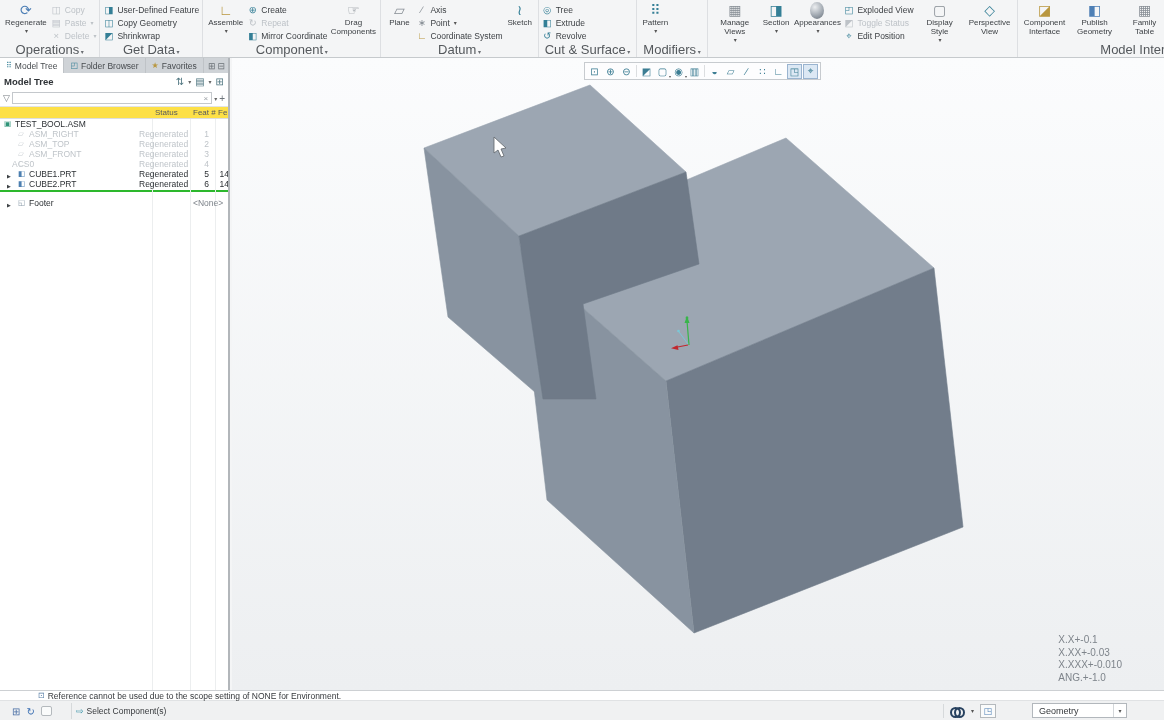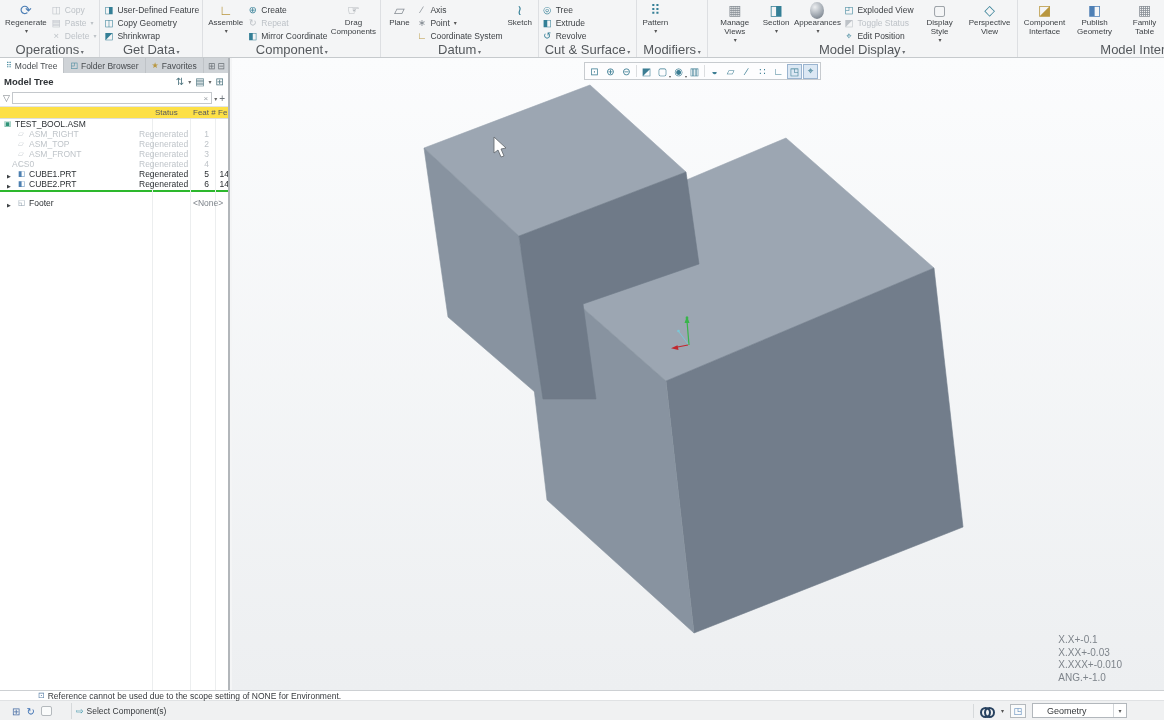--- a/index.html
+++ b/index.html
@@ -76,21 +76,21 @@
   .sb-box-icon{width:11px;height:10px;border:1px solid #b4b9bd;border-radius:2px;background:#fafbfb;}
   .msg2{display:flex;align-items:center;gap:3px;padding-left:4px;}
   .msg2 .micon2{color:#2e8fa5;font-size:9px;}
   .sb-right{position:absolute;right:37px;top:2px;display:flex;align-items:center;gap:6px;}
   .vline{width:1px;height:14px;background:#d6d9db;}
   .binoc{position:relative;width:15px;height:9px;}
   .binoc::before,.binoc::after{content:"";position:absolute;top:1px;width:7px;height:7px;border:2px solid #27415f;border-radius:50%;}
   .binoc::before{left:0;} .binoc::after{right:0;}
   .sb-caret{font-size:6px;color:#555;}
   .geo-box-btn{width:16px;height:14px;border:1px solid #b4b9bd;background:#fafbfb;display:flex;align-items:center;justify-content:center;color:#4d7fb5;font-size:9px;}
-  .geo-select{width:95px;height:15px;border:1px solid #b2b7bc;background:#fff;display:flex;align-items:center;font-size:9px;color:#36393c;padding-left:14px;margin-left:0;}
+  .geo-select{width:95px;height:15px;border:1px solid #b2b7bc;background:#fff;display:flex;align-items:center;font-size:9px;color:#36393c;padding-left:6px;margin-left:30px;}
   .geo-select .sel-caret{margin-left:auto;border-left:1px solid #d4d7da;height:100%;width:13px;display:flex;align-items:center;justify-content:center;font-size:6px;color:#555;}
 </style>
 </head>
 <body>
 
 <div class="app">
 
   <div class="ribbon" id="ribbon-groups">
       <div class="grp">
         <div class="grp-content">
@@ -256,21 +256,20 @@
           <div class="big">
             <span class="bicon tone-grey" data-icon="display-style-icon">▢</span>
             <span>Display Style</span>
             <span class="caret">▾</span>
           </div>
           <div class="big">
             <span class="bicon tone-teal" data-icon="perspective-view-icon">◇</span>
             <span>Perspective View</span>
           </div>
         </div>
-        <div class="grp-label">Model Display</div>
       </div>
       <div class="grp">
         <div class="grp-content">
           <div class="big">
             <span class="bicon tone-amber" data-icon="component-interface-icon">◪</span>
             <span>Component Interface</span>
           </div>
           <div class="big">
             <span class="bicon tone-blue" data-icon="publish-geometry-icon">◧</span>
             <span>Publish Geometry</span>

